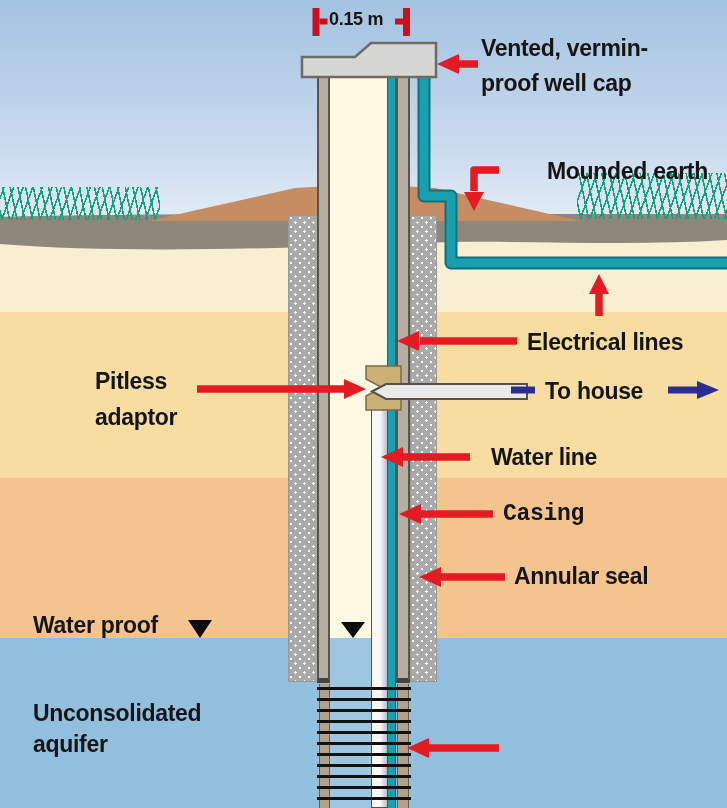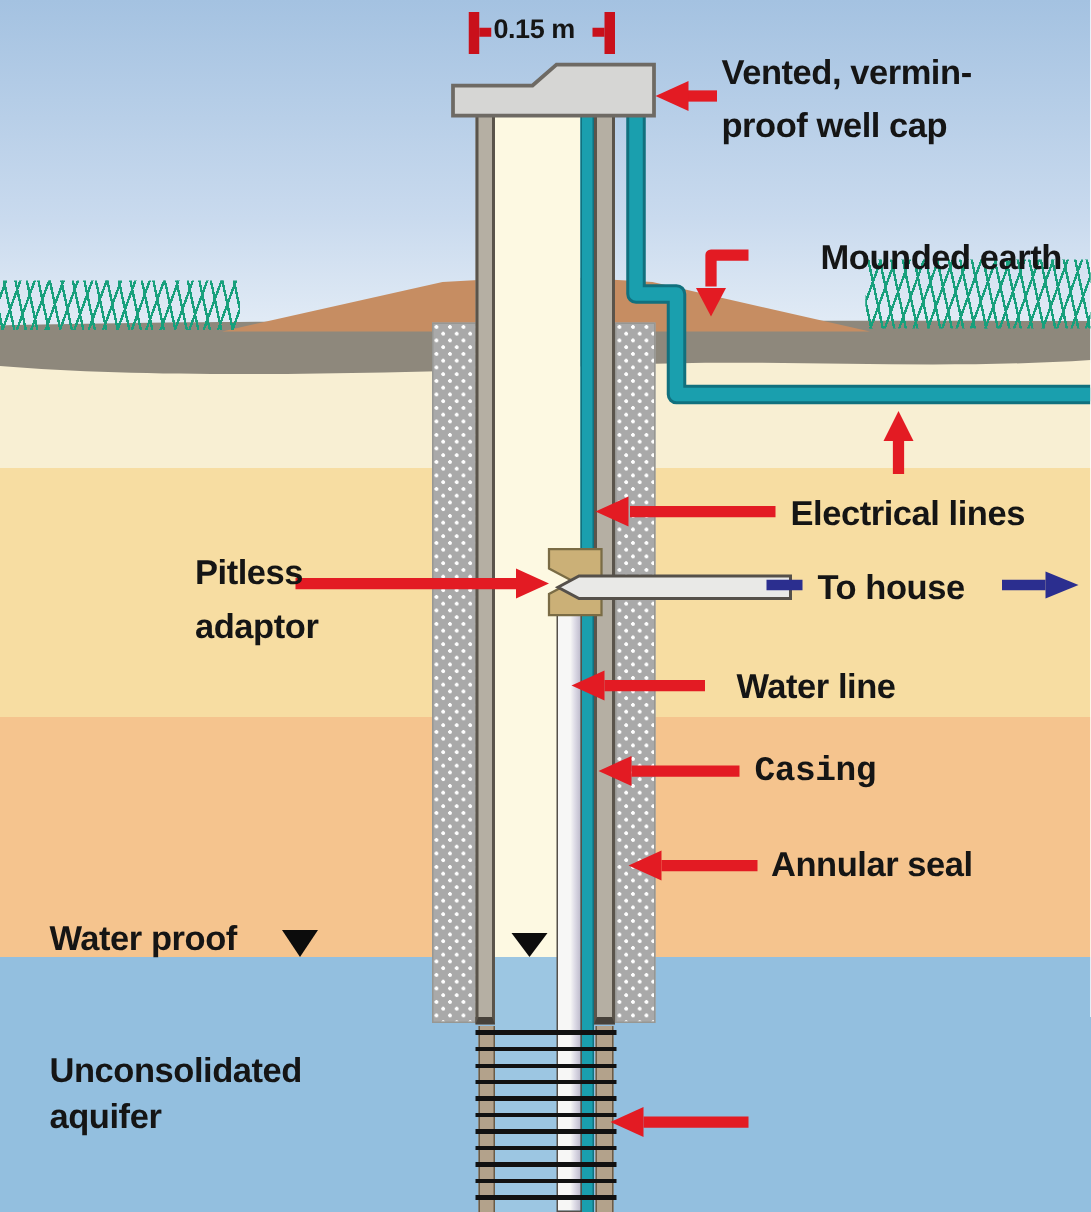--- a/index.html
+++ b/index.html
@@ -56,21 +56,21 @@
   .fgsvg{left:0;top:0;z-index:50;pointer-events:none;}
 
   
   .lbl{position:absolute;color:var(--text-black);font-weight:bold;font-size:23px;
        z-index:60;white-space:nowrap;letter-spacing:-0.3px;}
   .lbl-cap{left:481px;top:31px;line-height:35px;}
   .lbl-measure{left:329px;top:9px;font-size:18px;font-weight:700;}
   .lbl-mounded{left:503px;top:158px;margin-left:44px;}
   .lbl-elec{left:527px;top:329px;}
   .lbl-tohouse{left:545px;top:378px;}
-  .lbl-pitless{left:95px;top:363px;line-height:36px;margin-left:35px;}
+  .lbl-pitless{left:95px;top:363px;line-height:36px;}
   .lbl-water{left:491px;top:444px;}
   .lbl-casing{left:503px;top:501px;font-family:Liberation Mono, monospace;}
   .lbl-annular{left:514px;top:563px;}
   .lbl-wt{left:33px;top:612px;}
   .lbl-aquifer{left:33px;top:698px;line-height:31px;}
   .lbl-screen{left:509px;top:736px;}
 </style>
 </head>
 <body>
 

